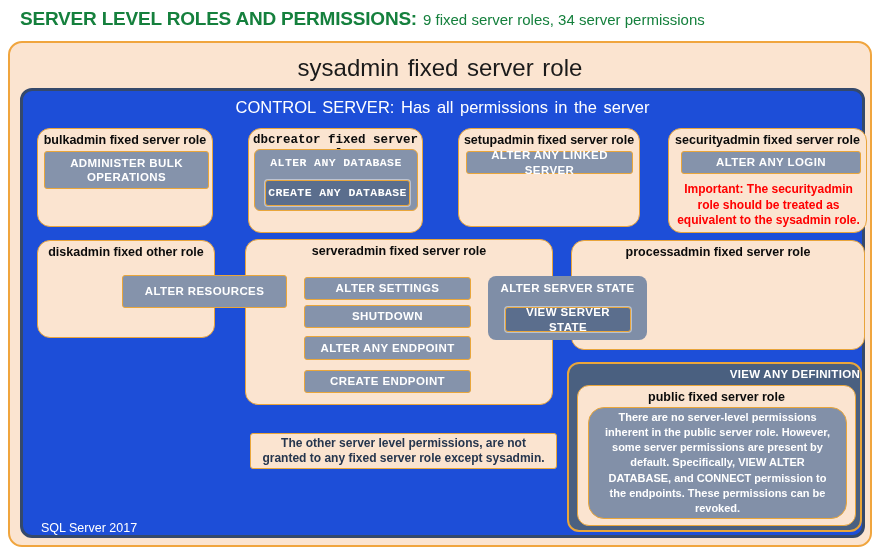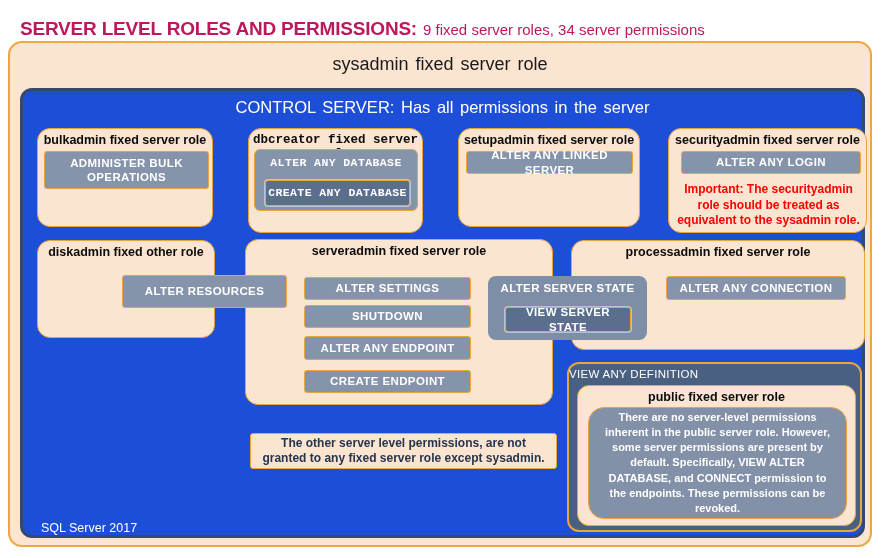--- a/index.html
+++ b/index.html
@@ -1,29 +1,29 @@
 <!DOCTYPE html>
 <html><head>
 <meta charset="utf-8">
 <style>
   * { box-sizing: border-box; margin: 0; padding: 0; }
   html,body { background:#fff; }
   body { font-family: "Liberation Sans", sans-serif; }
   #stage { position: relative; width: 883px; height: 558px; background:#fff; overflow:hidden; }
 
   
-  .page-title { position:absolute; left:20px; top:18px; white-space:nowrap; color:#be185d; }
+  .page-title { position:absolute; left:20px; top:8px; white-space:nowrap; color:#15803d; }
   .page-title .main { font-size:19px; font-weight:700; letter-spacing:-0.2px; }
   .page-title .sub  { font-size:15px; font-weight:400; margin-left:6px; }
 
   
   .outer-box { position:absolute; left:8px; top:41px; width:864px; height:506px;
                background:#FBE4D0; border:2px solid #F0A53E; border-radius:14px; }
   .sysadmin-title { position:absolute; left:0; right:0; top:11px; text-align:center;
-               font-size:18px; color:#1a1a1a; font-weight:400; word-spacing:2px; }
+               font-size:24px; color:#1a1a1a; font-weight:400; word-spacing:2px; }
   .control-box { position:absolute; left:10px; top:45px; width:845px; height:450px;
                background:#1d4ed8; border:3px solid #35496B; border-radius:12px; }
   .control-title { position:absolute; left:0; right:0; top:7px; text-align:center;
                font-size:16.5px; color:#fff; font-weight:400; word-spacing:2px; }
 
   
   .role-box { position:absolute; background:#FBE4D0; border:1.5px solid #E8A43B; border-radius:13px; }
   .role-title { position:absolute; left:0; right:0; top:4px; text-align:center;
                font-size:12.5px; font-weight:700; color:#0b0b0b; }
 
@@ -71,22 +71,22 @@
 
   
   .note-box { position:absolute; left:227px; top:342px; width:307px; height:36px;
           background:#FBE4D0; border:1.5px solid #E9A63B; border-radius:3px;
           display:flex; align-items:center; justify-content:center; text-align:center;
           color:#26364E; font-weight:700; font-size:12px; line-height:1.25; padding:0 8px; }
 
   
   .vad-box { position:absolute; left:544px; top:271px; width:295px; height:170px;
           background:#4A6080; border:2px solid #E9A63B; border-radius:12px; }
-  .vad-title { position:absolute; left:0; right:0; top:4px; text-align:left;
-          color:#fff; font-weight:400; font-size:11.5px; letter-spacing:0.3px; }
+  .vad-title { position:absolute; left:0; right:0; top:4px; text-align:right;
+          color:#fff; font-weight:700; font-size:11.5px; letter-spacing:0.3px; }
   .public-box { position:absolute; left:8px; top:21px; width:279px; height:141px;
           background:#FBE4D0; border:1.5px solid #E9A63B; border-radius:12px; }
   .public-desc { position:absolute; left:10px; top:21px; width:259px; height:112px;
           background:#8290A8; border:1.5px solid #E9A63B; border-radius:16px;
           color:#fff; font-weight:700; font-size:11px; line-height:1.38;
           display:flex; align-items:center; justify-content:center; text-align:center; padding:4px 10px; }
 
   .footer-label { position:absolute; left:18px; top:430px; color:#fff; font-size:12.5px; }
 </style>
 </head>
@@ -135,21 +135,20 @@
       <div class="role-box r-serveradmin">
         <div class="role-title">serveradmin fixed server role</div>
         <div class="perm p-sa0">ALTER SETTINGS</div>
         <div class="perm p-sa1">SHUTDOWN</div>
         <div class="perm p-sa2">ALTER ANY ENDPOINT</div>
         <div class="perm p-sa3">CREATE ENDPOINT</div>
       </div>
 
       <div class="role-box r-processadmin">
         <div class="role-title">processadmin fixed server role</div>
-        <div class="perm p-conn">ALTER ANY CONNECTION</div>
       </div>
 
       <div class="perm p-alter-resources">ALTER RESOURCES</div>
 
       <div class="nest shared-state">
         <div class="nest-label">ALTER SERVER STATE</div>
         <div class="perm perm-dark n-view-state" style="position:absolute;">VIEW SERVER STATE</div>
       </div>
 
       <div class="note-box">The other server level permissions, are not granted to any fixed server role except sysadmin.</div>

